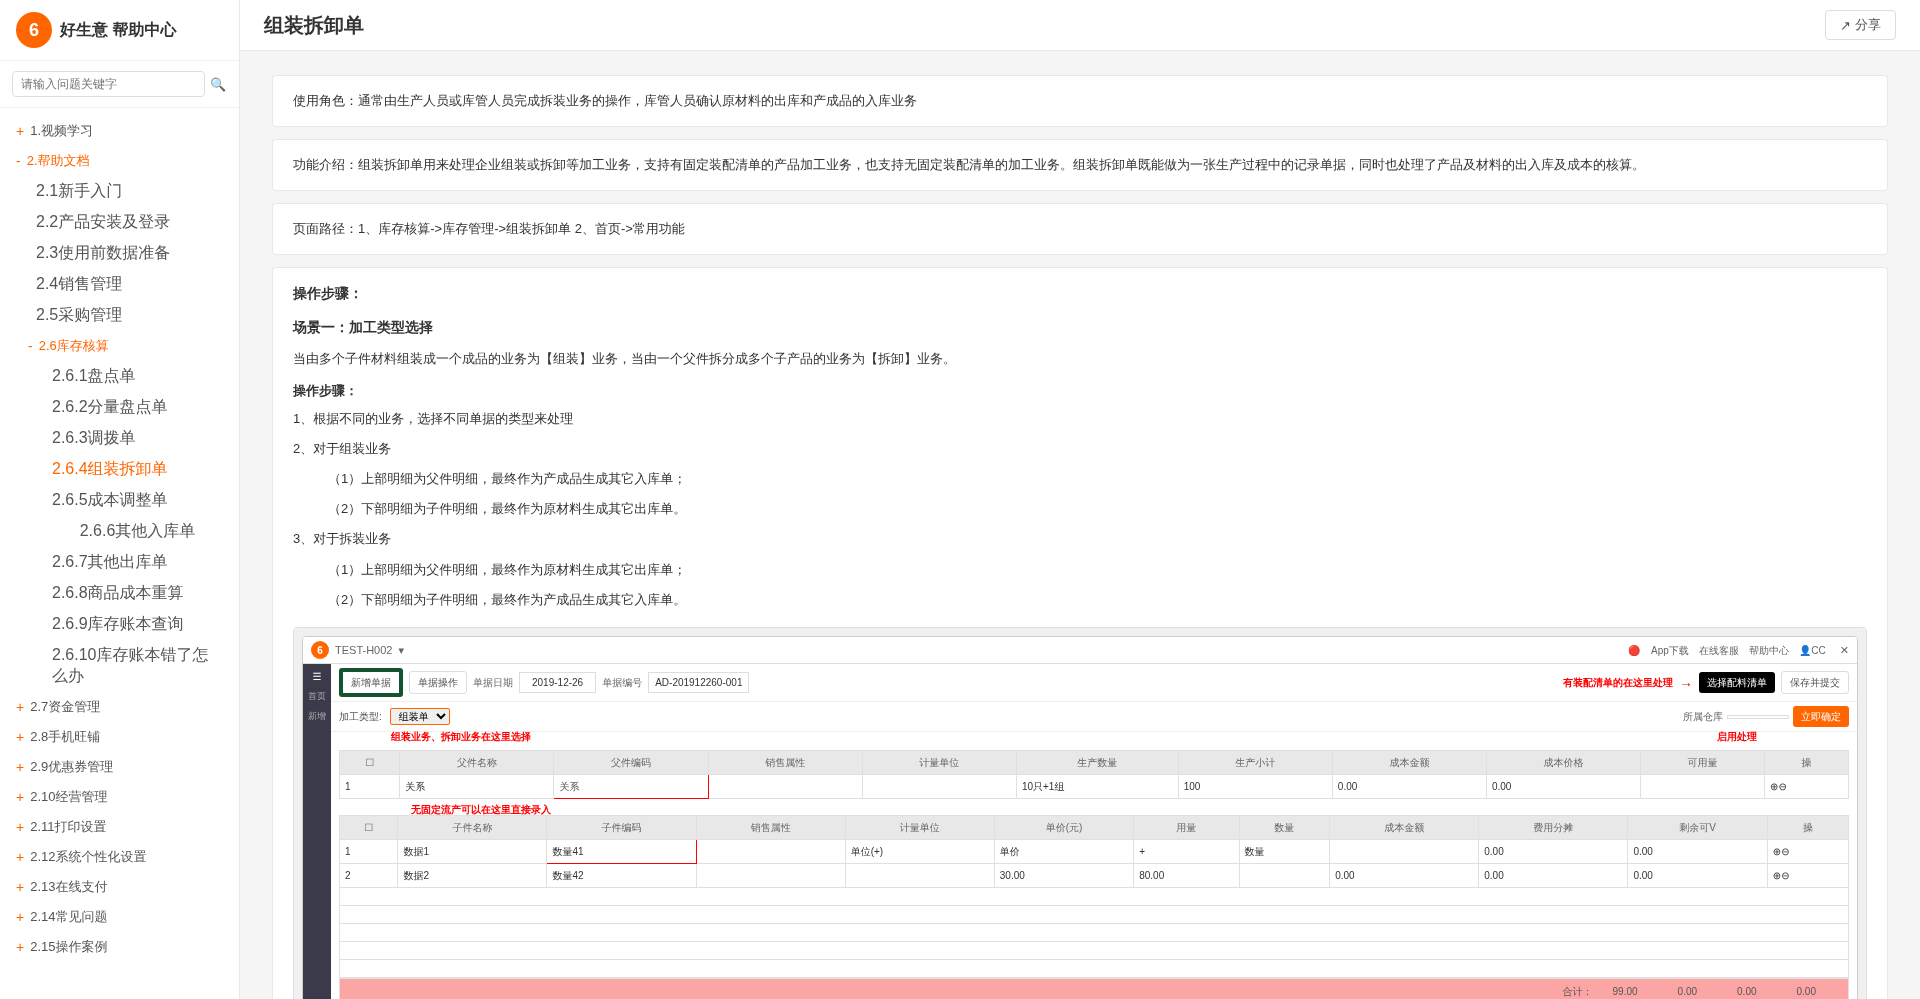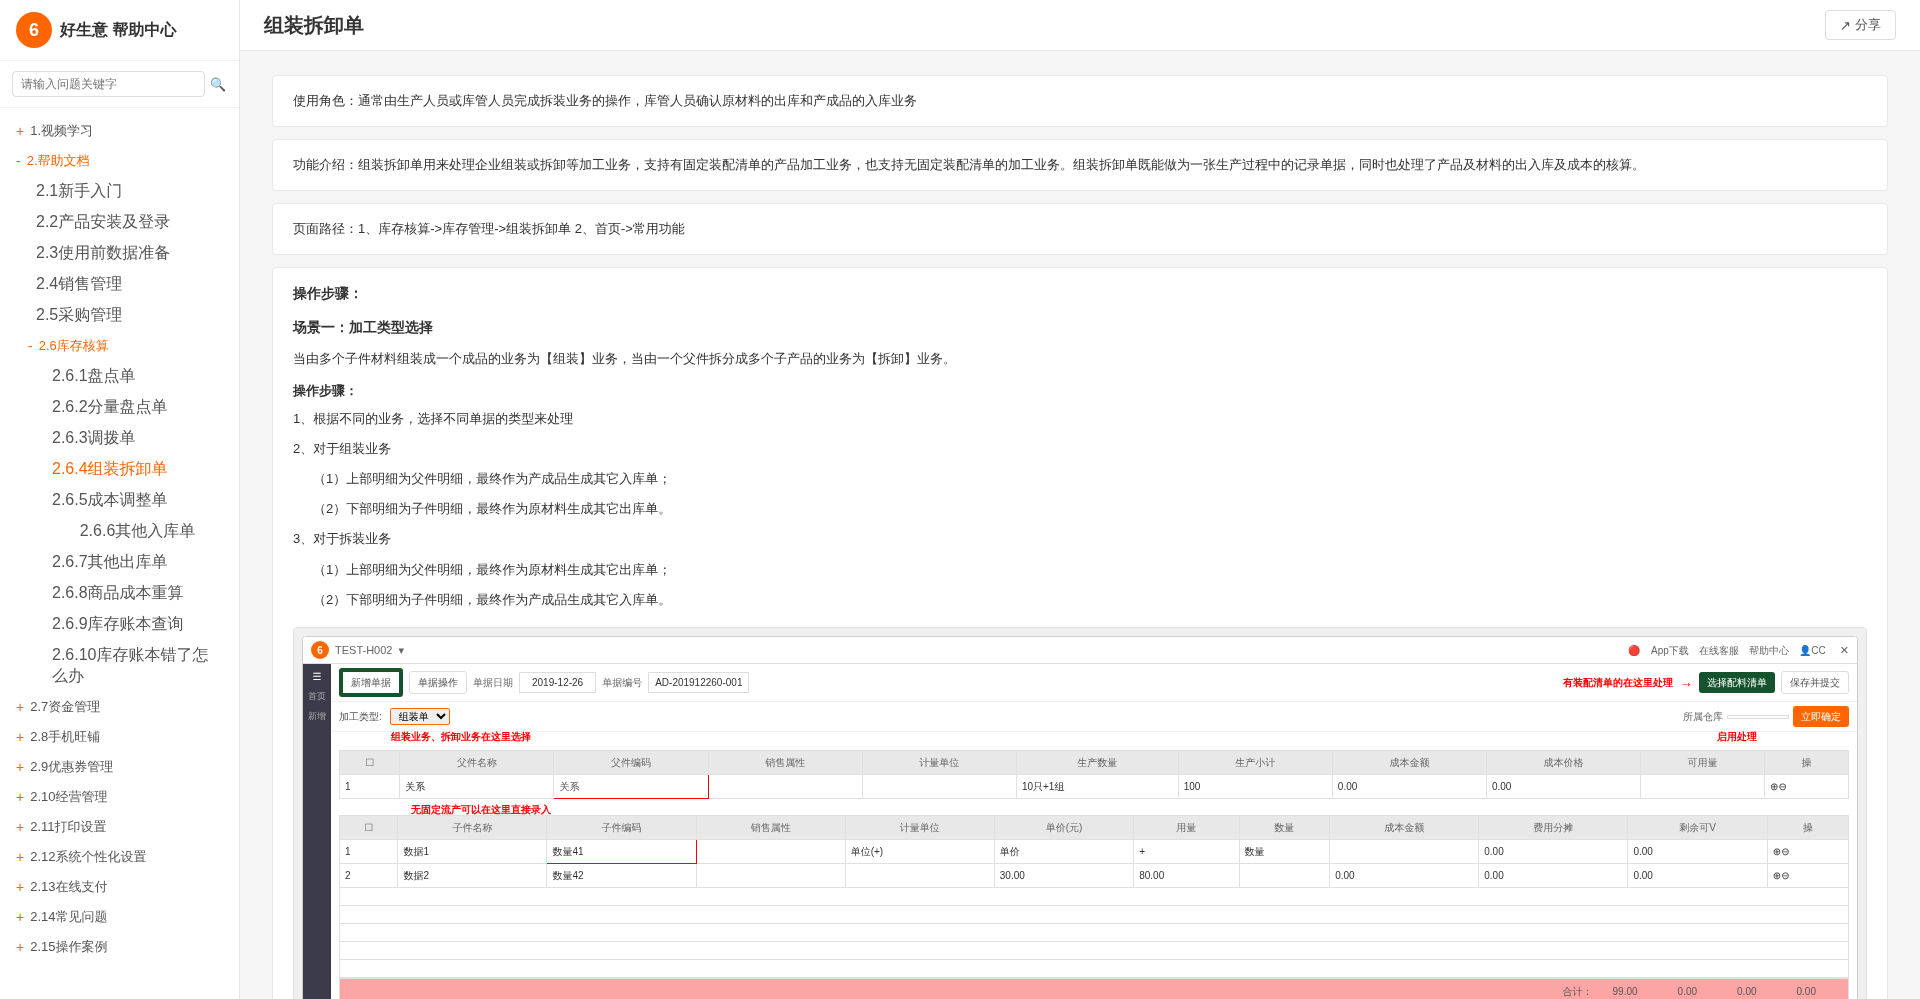--- a/index.html
+++ b/index.html
@@ -110,21 +110,21 @@
     .section-title {
       font-weight: bold;
       font-size: 14px;
       margin-bottom: 10px;
       color: #333;
     }
     .bold { font-weight: bold; }
     .step-block {
       margin-bottom: 8px;
     }
-    .indent1 { margin-left: 20px; }
+    .indent1 { margin-left: 35px; }
     
     .screenshot-container {
       background: #fff;
       border: 1px solid #e0e0e0;
       border-radius: 4px;
       overflow: hidden;
       margin-top: 12px;
       position: relative;
     }
     .screenshot-inner {
@@ -349,21 +349,21 @@
                   <span class="fake-btn" style="background:#fff;color:#555;border:4px solid #14532d;">新增单据</span>
                   <span class="fake-btn" style="background:#fff;color:#555;border:1px solid #ddd;">单据操作</span>
                   <span style="font-size:10px;color:#666;">单据日期</span>
                   <span style="font-size:10px;border:1px solid #ddd;padding:1px 12px;">2019-12-26</span>
                   <span style="font-size:10px;color:#666;">单据编号</span>
                   <span style="font-size:10px;border:1px solid #ddd;padding:1px 6px;">AD-201912260-001</span>
 
                   <div style="position:relative;margin-left:auto;display:flex;align-items:center;gap:6px;">
                     <span style="color:red;font-size:10px;font-weight:bold;">有装配清单的在这里处理</span>
                     <span style="color:red;font-size:14px;">→</span>
-                    <span class="fake-btn" style="background:#14532d;color:#fff;border:none;font-size:10px;">选择配料清单</span>
+                    <span class="fake-btn" style="background:#000000;color:#fff;border:none;font-size:10px;">选择配料清单</span>
                     <span class="fake-btn-white" style="font-size:10px;">保存并提交</span>
                   </div>
                 </div>
 
                 <div style="background:#fff;padding:4px 8px;display:flex;align-items:center;gap:8px;border-bottom:1px solid #eee;position:relative;">
                   <span style="font-size:10px;color:#555;">加工类型:</span>
                   <select style="font-size:10px;border:1px solid #f60;border-radius:2px;padding:1px 4px;">
                     <option>组装单</option>
                     <option>拆卸单</option>
                   </select>

